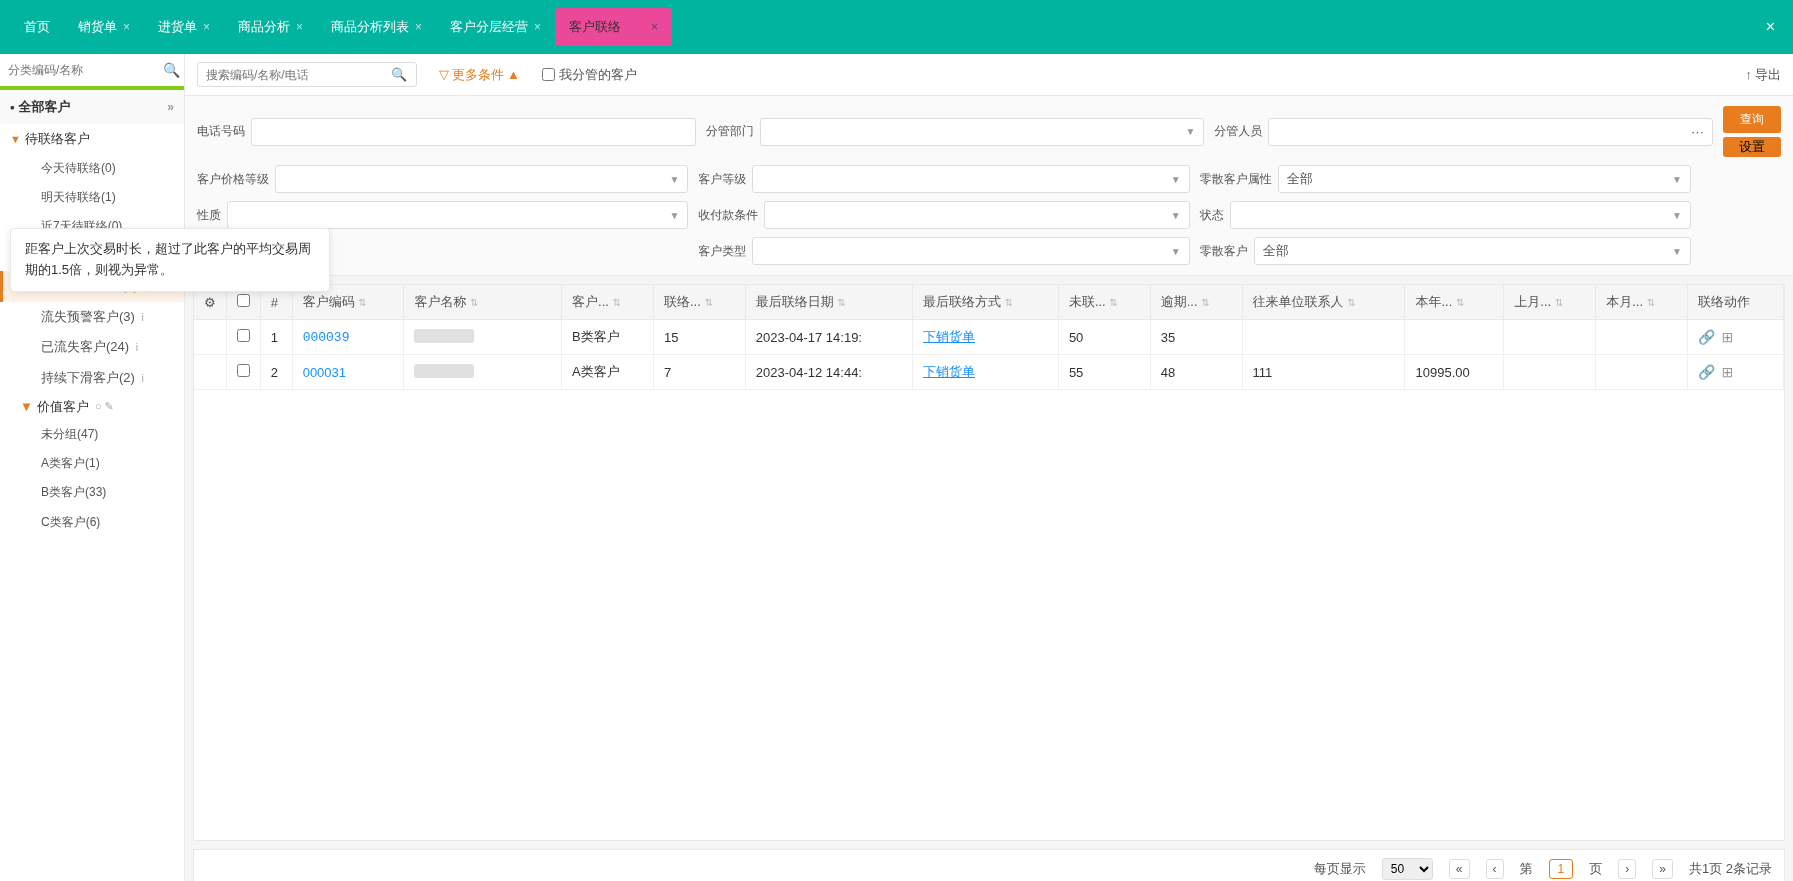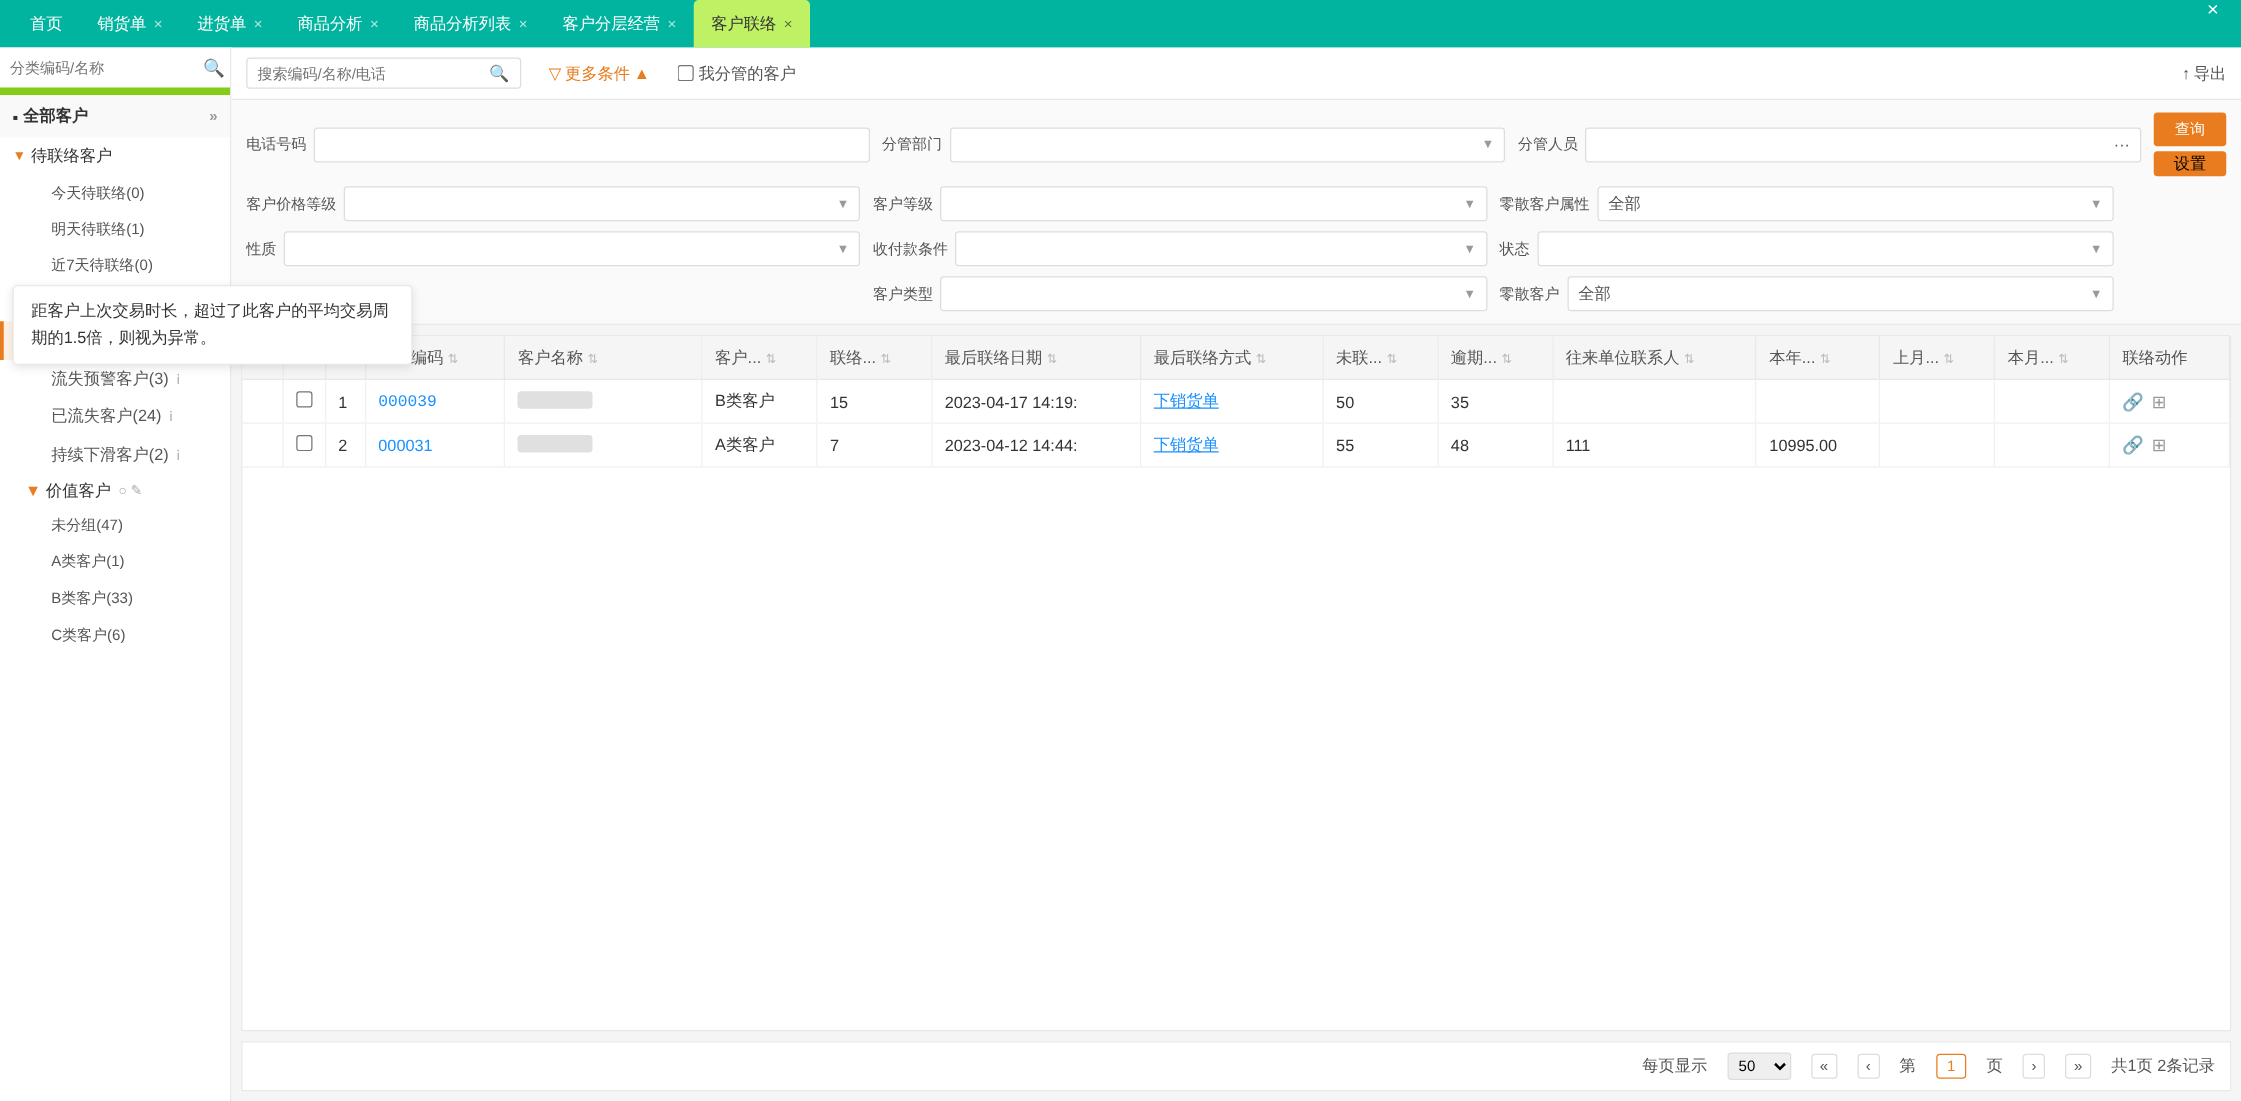--- a/index.html
+++ b/index.html
@@ -1,40 +1,42 @@
 <!DOCTYPE html>
 <html><head>
   <meta charset="utf-8">
   <style>
     * { box-sizing: border-box; margin: 0; padding: 0; font-family: 'Microsoft YaHei', Arial, sans-serif; font-size: 13px; }
     body { background: #f5f5f5; overflow: hidden; width: 1793px; height: 881px; }
 
     
     .top-nav {
       background: #00b4a0;
-      height: 38px;
-      display: flex;
+      height: 54px;
+      display: flex;
+      align-items: center;
       padding: 0 10px;
       color: white;
       flex-shrink: 0;
     }
     .top-nav .nav-item {
       padding: 0 14px;
       height: 38px;
       display: flex;
       align-items: center;
       cursor: pointer;
       font-size: 13px;
       color: white;
       white-space: nowrap;
     }
     .top-nav .nav-item.active {
-      background: #bef264;
+      background: #ec4899;
       color: #333;
       border-radius: 4px 4px 0 0;
+      gap: 24px;
     }
     .top-nav .nav-item .close-x {
       margin-left: 6px;
       font-size: 12px;
       opacity: 0.7;
     }
     .top-nav .spacer { flex: 1; }
     .top-nav .close-btn {
       color: white;
       font-size: 16px;
@@ -55,21 +57,21 @@
       border-right: 1px solid #e8e8e8;
       display: flex;
       flex-direction: column;
       flex-shrink: 0;
       overflow-y: auto;
     }
     .sidebar-search {
       padding: 8px;
       display: flex;
       align-items: center;
-      border-bottom: 6px solid #84cc16;
+      border-bottom: 4px solid #84cc16;
     }
     .sidebar-search input {
       flex: 1;
       border: none;
       outline: none;
       font-size: 12px;
       color: #999;
     }
     .sidebar-search .search-icon {
       color: #999;

